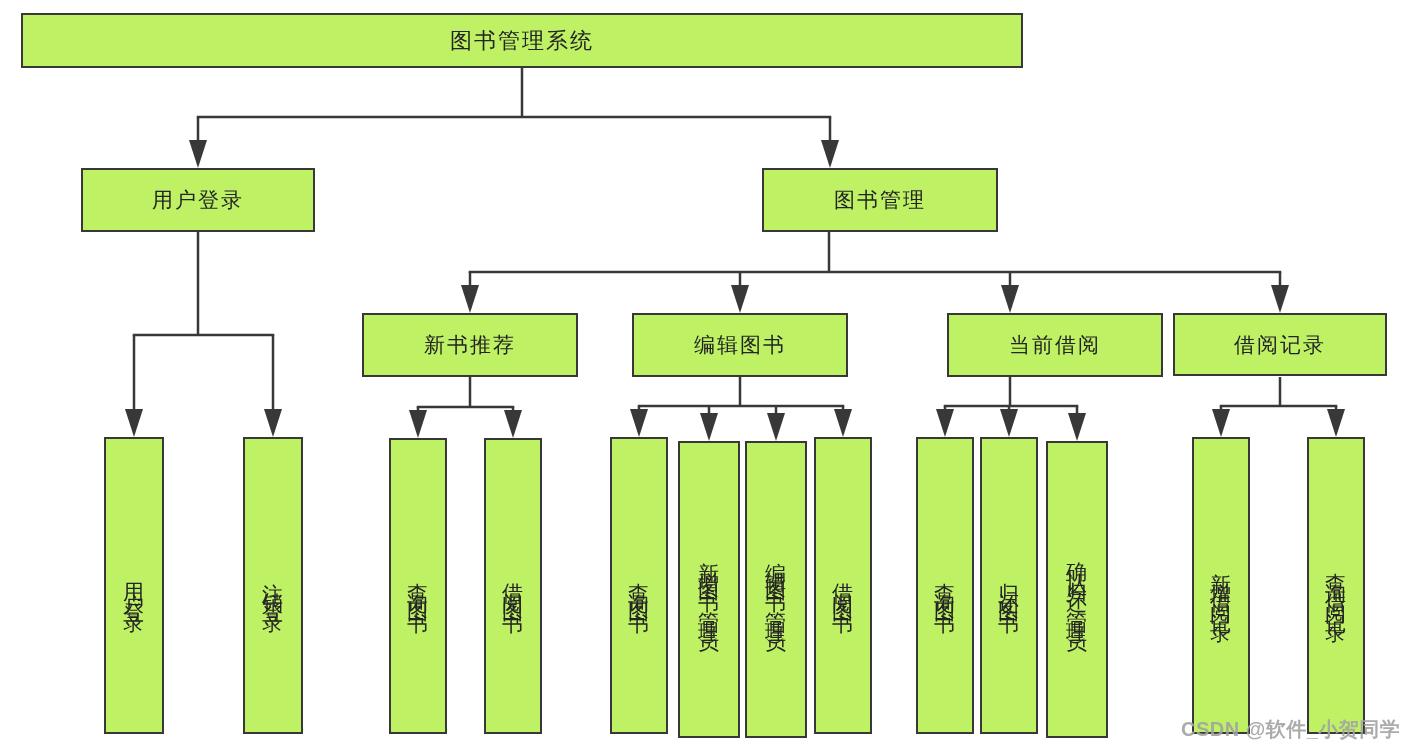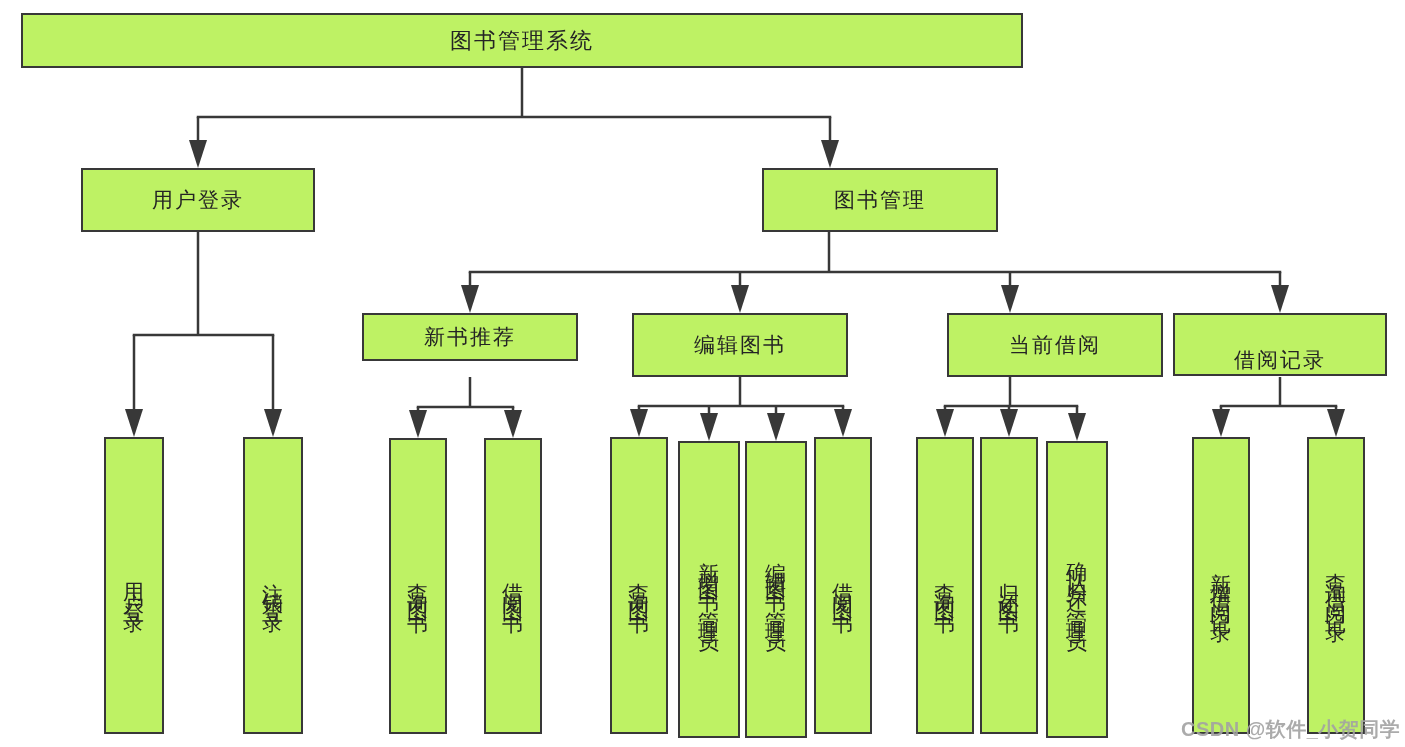--- a/index.html
+++ b/index.html
@@ -146,30 +146,30 @@
     <span class="label-title">图书管理系统</span>
   </div>
 
   <div class="box" style="left:81px; top:168px; width:234px; height:64px;">
     <span class="label-h">用户登录</span>
   </div>
   <div class="box" style="left:722px; top:168px; width:236px; height:64px;margin-left:40px;">
     <span class="label-h">图书管理</span>
   </div>
 
-  <div class="box" style="left:362px; top:313px; width:216px; height:48px;text-align:right;">
+  <div class="box" style="left:362px; top:313px; width:216px; height:64px;text-align:right;">
     <span class="label-h">新书推荐</span>
   </div>
   <div class="box" style="left:632px; top:313px; width:216px; height:64px;">
     <span class="label-h">编辑图书</span>
   </div>
   <div class="box" style="left:947px; top:313px; width:216px; height:64px;align-items:center;">
     <span class="label-h">当前借阅</span>
   </div>
-  <div class="box" style="left:1173px; top:313px; width:214px; height:63px;align-items:flex-end;">
+  <div class="box" style="left:1173px; top:313px; width:214px; height:63px;">
     <span class="label-h">借阅记录</span>
   </div>
 
   <div class="box" style="left:104px; top:437px; width:60px; height:297px;">
     <span class="label-v">用户登录</span>
   </div>
   <div class="box" style="left:243px; top:437px; width:60px; height:297px;">
     <span class="label-v">注销登录</span>
   </div>
 

